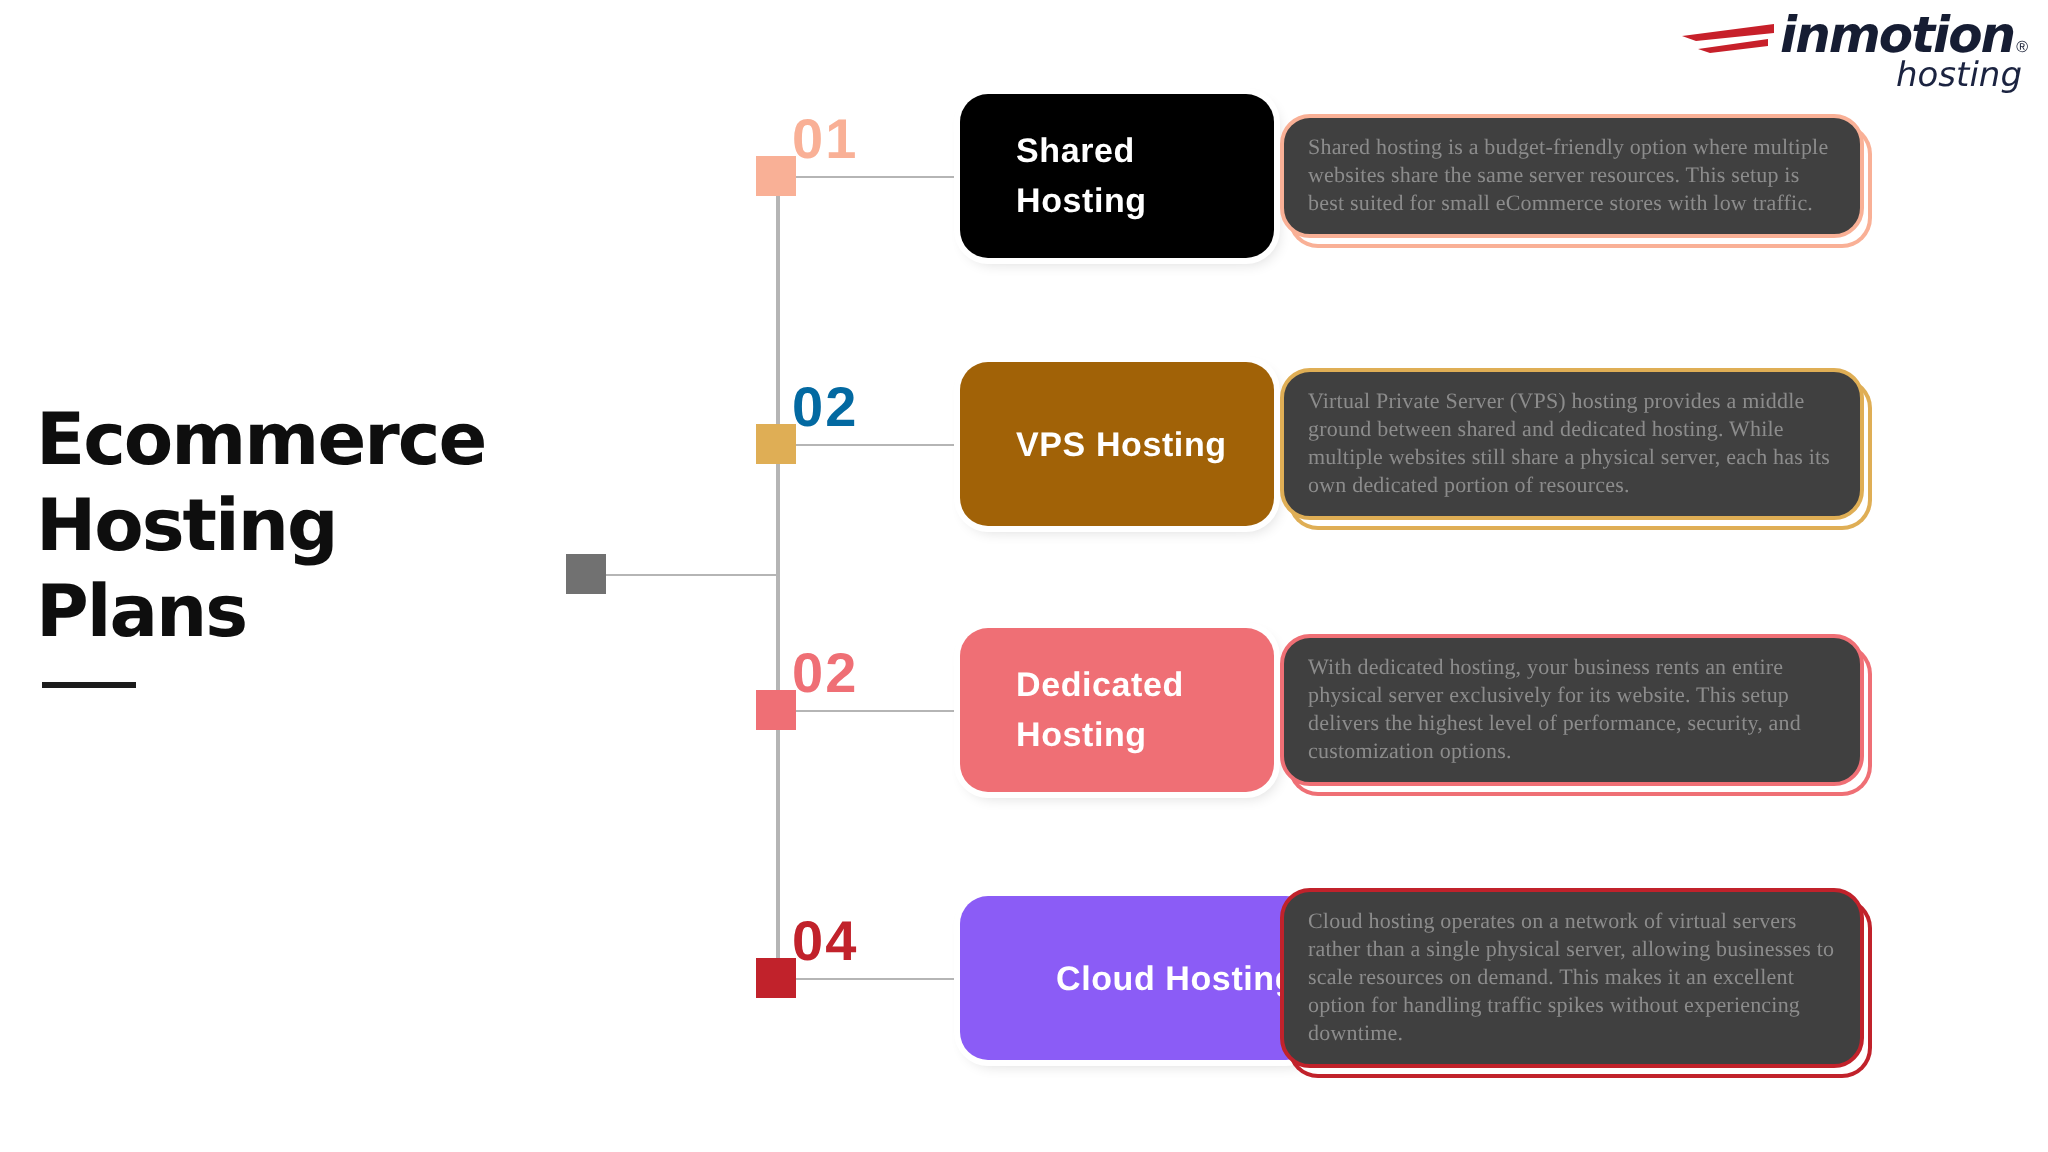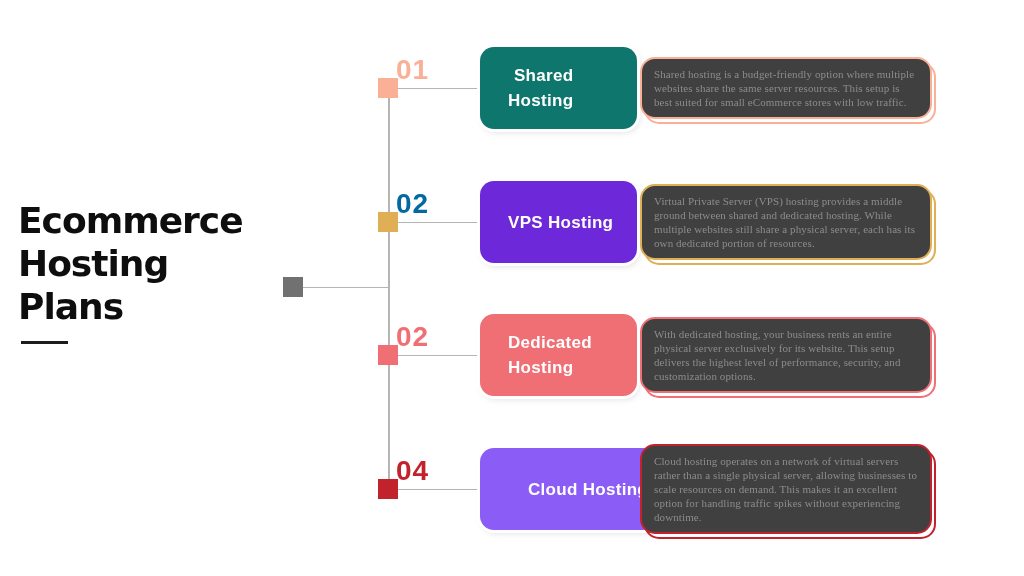--- a/index.html
+++ b/index.html
@@ -55,48 +55,59 @@
     box-shadow:4px 5px 0 -2px #ffffff,4px 5px 0 0 var(--c);
     font-family:Liberation Serif, serif;
   }
   .desc-text{margin:0;font-size:11px;line-height:14px;color:#8c8c8c;letter-spacing:.1px;}
 </style>
 </head>
 <body>
 
 <div class="canvas">
 
+  <div class="logo">
+    <div class="logo-top">
+      <svg class="logo-swoosh" width="46" height="15" viewBox="0 0 46 15">
+        <polygon points="0,6 46,0 46,4.5 7,8.5" fill="#c7202a"></polygon>
+        <polygon points="8,12.5 43,7.5 43,11 14,14.5" fill="#c7202a"></polygon>
+      </svg>
+      <span class="logo-brand">inmotion</span>
+      <span class="logo-reg">®</span>
+    </div>
+    <div class="logo-tagline">hosting</div>
+  </div>
 
   <h1 class="title">Ecommerce
 Hosting
 Plans</h1>
   <div class="title-underline"></div>
 
   <div class="trunk"></div>
   <div class="root-branch"></div>
   <div class="root-square"></div>
 
   <div class="row" style="top:88px">
     <div class="sq" style="background: rgb(249, 176, 150);"></div>
     <div class="branch"></div>
     <div class="num" style="color: rgb(249, 176, 150);">01</div>
-    <div class="label-box" style="background: #0f766e; text-align: right;">
+    <div class="label-box" style="background: #000000;">
       <span>Shared
 Hosting</span>
     </div>
     <div class="desc-box" style="border-color: rgb(249, 176, 150); --c: #F9B096;">
       <p class="desc-text">Shared hosting is a budget-friendly option where multiple websites share the same server resources. This setup is best suited for small eCommerce stores with low traffic.</p>
     </div>
   </div>
 
   <div class="row" style="top:222px">
     <div class="sq" style="background: rgb(223, 174, 85);"></div>
     <div class="branch"></div>
     <div class="num" style="color: #0369a1;">02</div>
-    <div class="label-box" style="background: #6d28d9;">
+    <div class="label-box" style="background: #a16207;">
       <span>VPS Hosting</span>
     </div>
     <div class="desc-box" style="border-color: rgb(223, 174, 85); --c: #DFAE55;">
       <p class="desc-text">Virtual Private Server (VPS) hosting provides a middle ground between shared and dedicated hosting. While multiple websites still share a physical server, each has its own dedicated portion of resources.</p>
     </div>
   </div>
 
   <div class="row" style="top:355px">
     <div class="sq" style="background: rgb(239, 111, 117);"></div>
     <div class="branch"></div>

